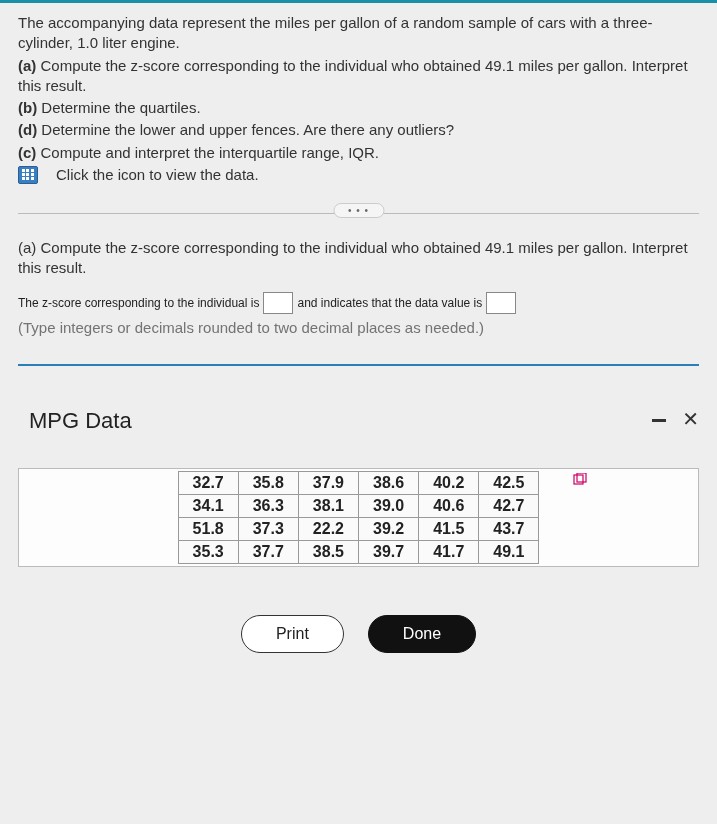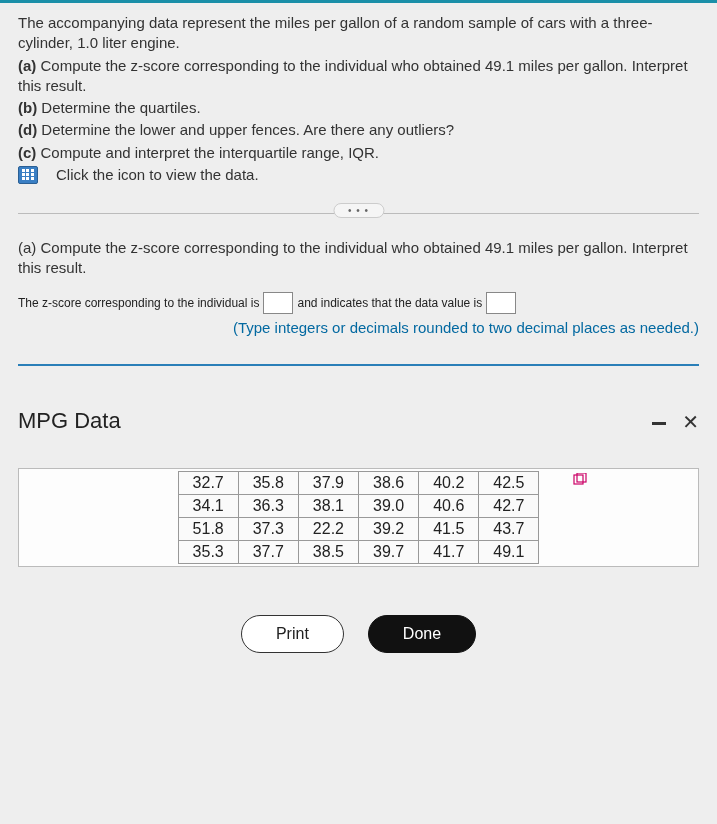--- a/index.html
+++ b/index.html
@@ -111,37 +111,37 @@
     }
     .select-box.narrow { width: 44px; }
     .select-box .tri {
       width: 0; height: 0;
       border-left: 5px solid transparent;
       border-right: 5px solid transparent;
       border-top: 7px solid #333;
     }
     .hint-text {
       font-size: 15px;
-      color: #0369a1;
+      color: #737373;
       margin-top: 4px;
-      text-align: right;
     }
     .divider-blue {
       border: none;
       border-top: 2px solid #2a7fb8;
       margin-top: 28px;
     }
     .modal-area {
       padding: 26px 18px 0 18px;
       position: relative;
     }
     .modal-title-row {
       display: flex;
       justify-content: space-between;
-      align-items: flex-end;
+      align-items: flex-start;
+      margin-left: 11px;
     }
     .modal-title {
       font-size: 22px;
       font-weight: normal;
       color: #222;
     }
     .modal-controls {
       display: flex;
       gap: 16px;
       align-items: center;
@@ -160,20 +160,21 @@
       font-size: 20px;
       font-weight: normal;
       line-height: 1;
     }
     .table-wrap {
       margin: 34px 0 0 0;
       border: 1px solid #bbb;
       padding: 2px;
       background: #fdfdfd;
       position: relative;
+      font-weight: bold;
     }
     table.mpg {
       border-collapse: collapse;
       margin: 0 auto;
       width: auto;
     }
     table.mpg td {
       border: 1px solid #999;
       padding: 2px 14px;
       font-size: 16px;

